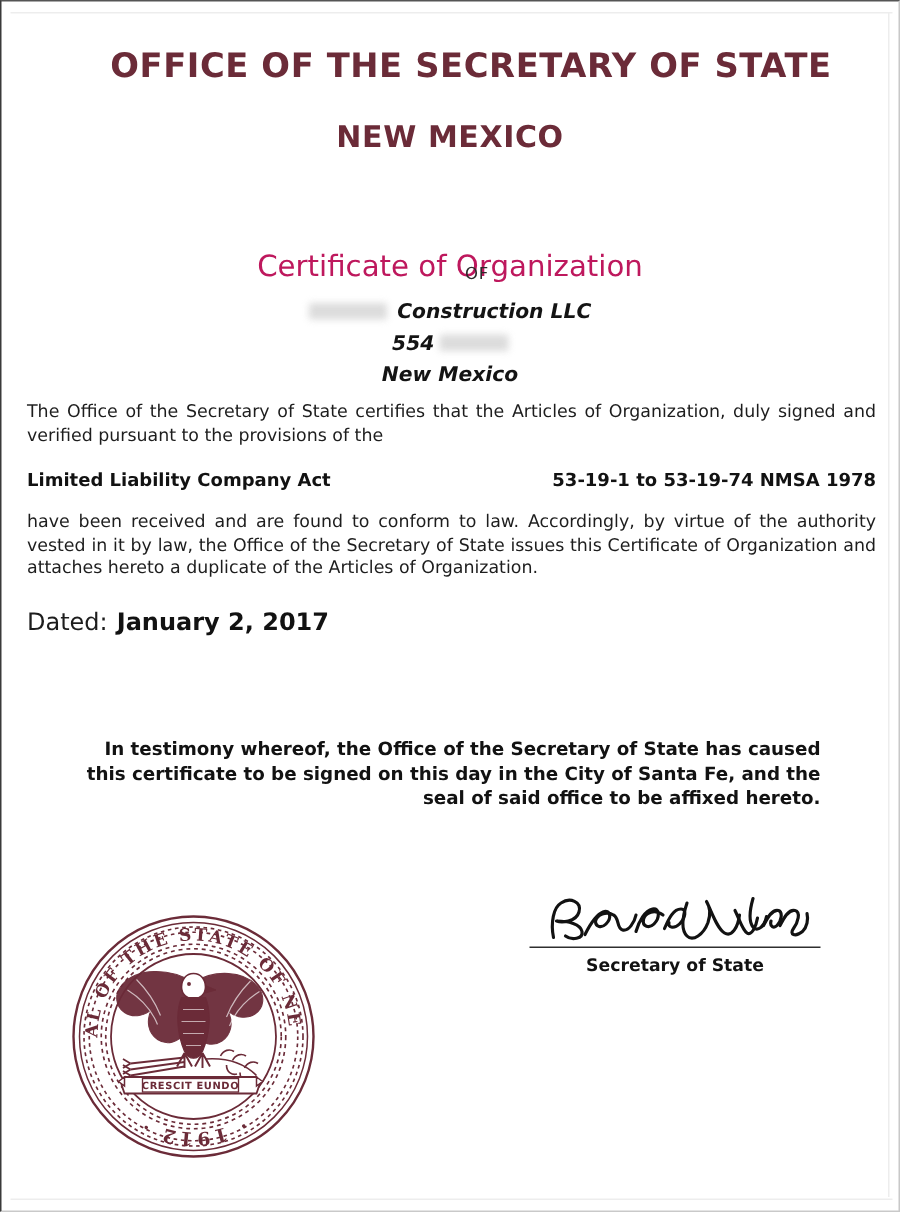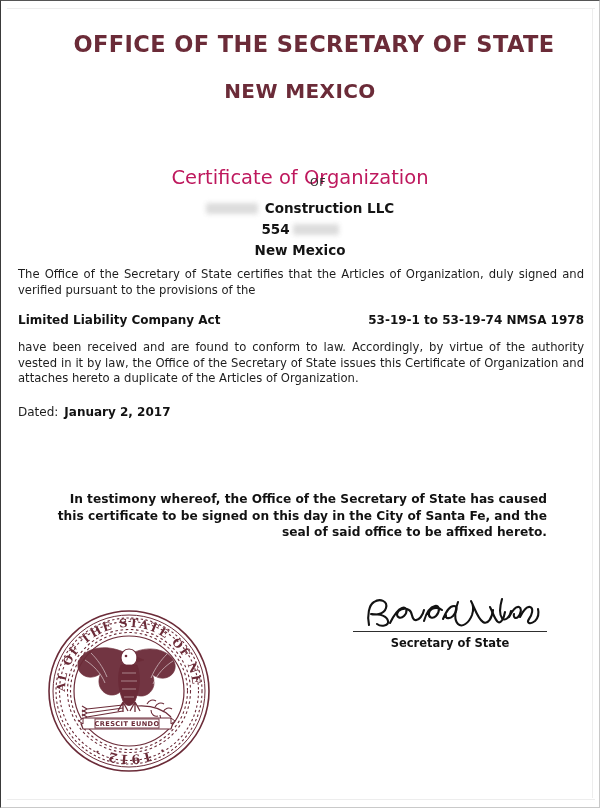--- a/index.html
+++ b/index.html
@@ -90,20 +90,21 @@
     padding-left: 36px;
   }
   .entity-line {
     position: absolute;
     left: 0; right: 0;
     text-align: center;
     font-size: 13.5px;
     font-weight: bold;
     color: #141414;
     white-space: nowrap;
+    font-style: italic;
   }
   #entity-name { top: 199px; }
   #entity-addr { top: 220px; }
   #entity-state { top: 241px; }
 
   .redact {
     display: inline-block;
     vertical-align: middle;
     background: #d9d9d9;
     border-radius: 1px;
@@ -139,21 +140,21 @@
     align-items: flex-start;
     font-size: 12px;
     font-weight: bold;
     color: #121212;
   }
 
   #dated-row {
     position: absolute;
     left: 17px;
     top: 404px;
-    font-size: 12px;
+    font-size: 16px;
     color: #1d1d1d;
   }
   #dated-row .dated-label { font-weight: normal; }
   #dated-row .dated-value { font-weight: bold; margin-left: 6px; color: #121212; }
 
   #testimony {
     position: absolute;
     left: 56px;
     width: 490px;
     top: 490px;

